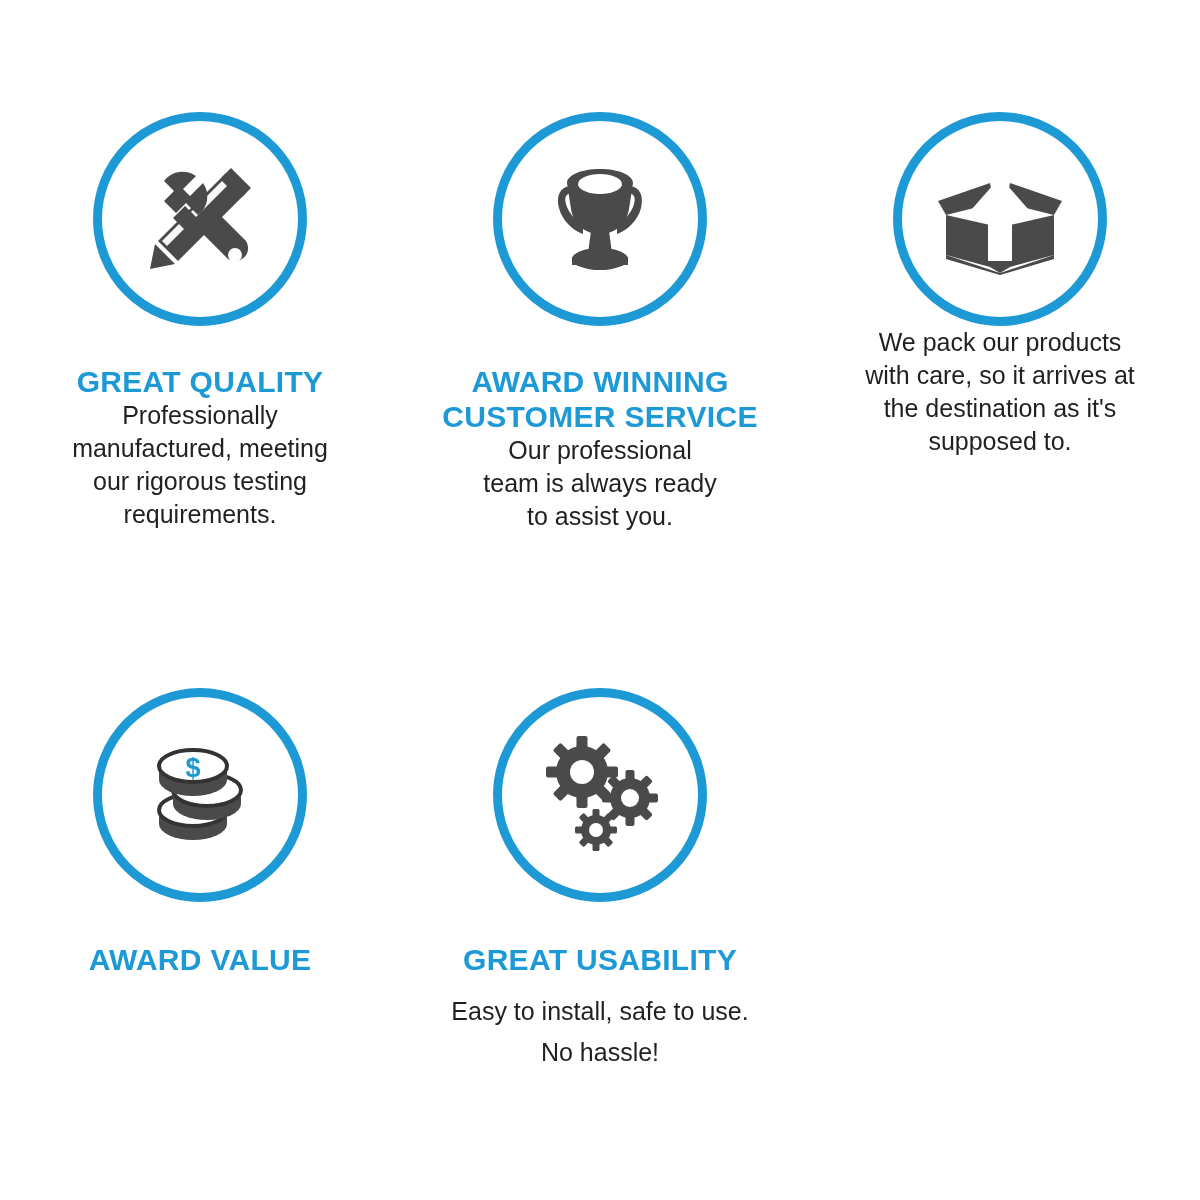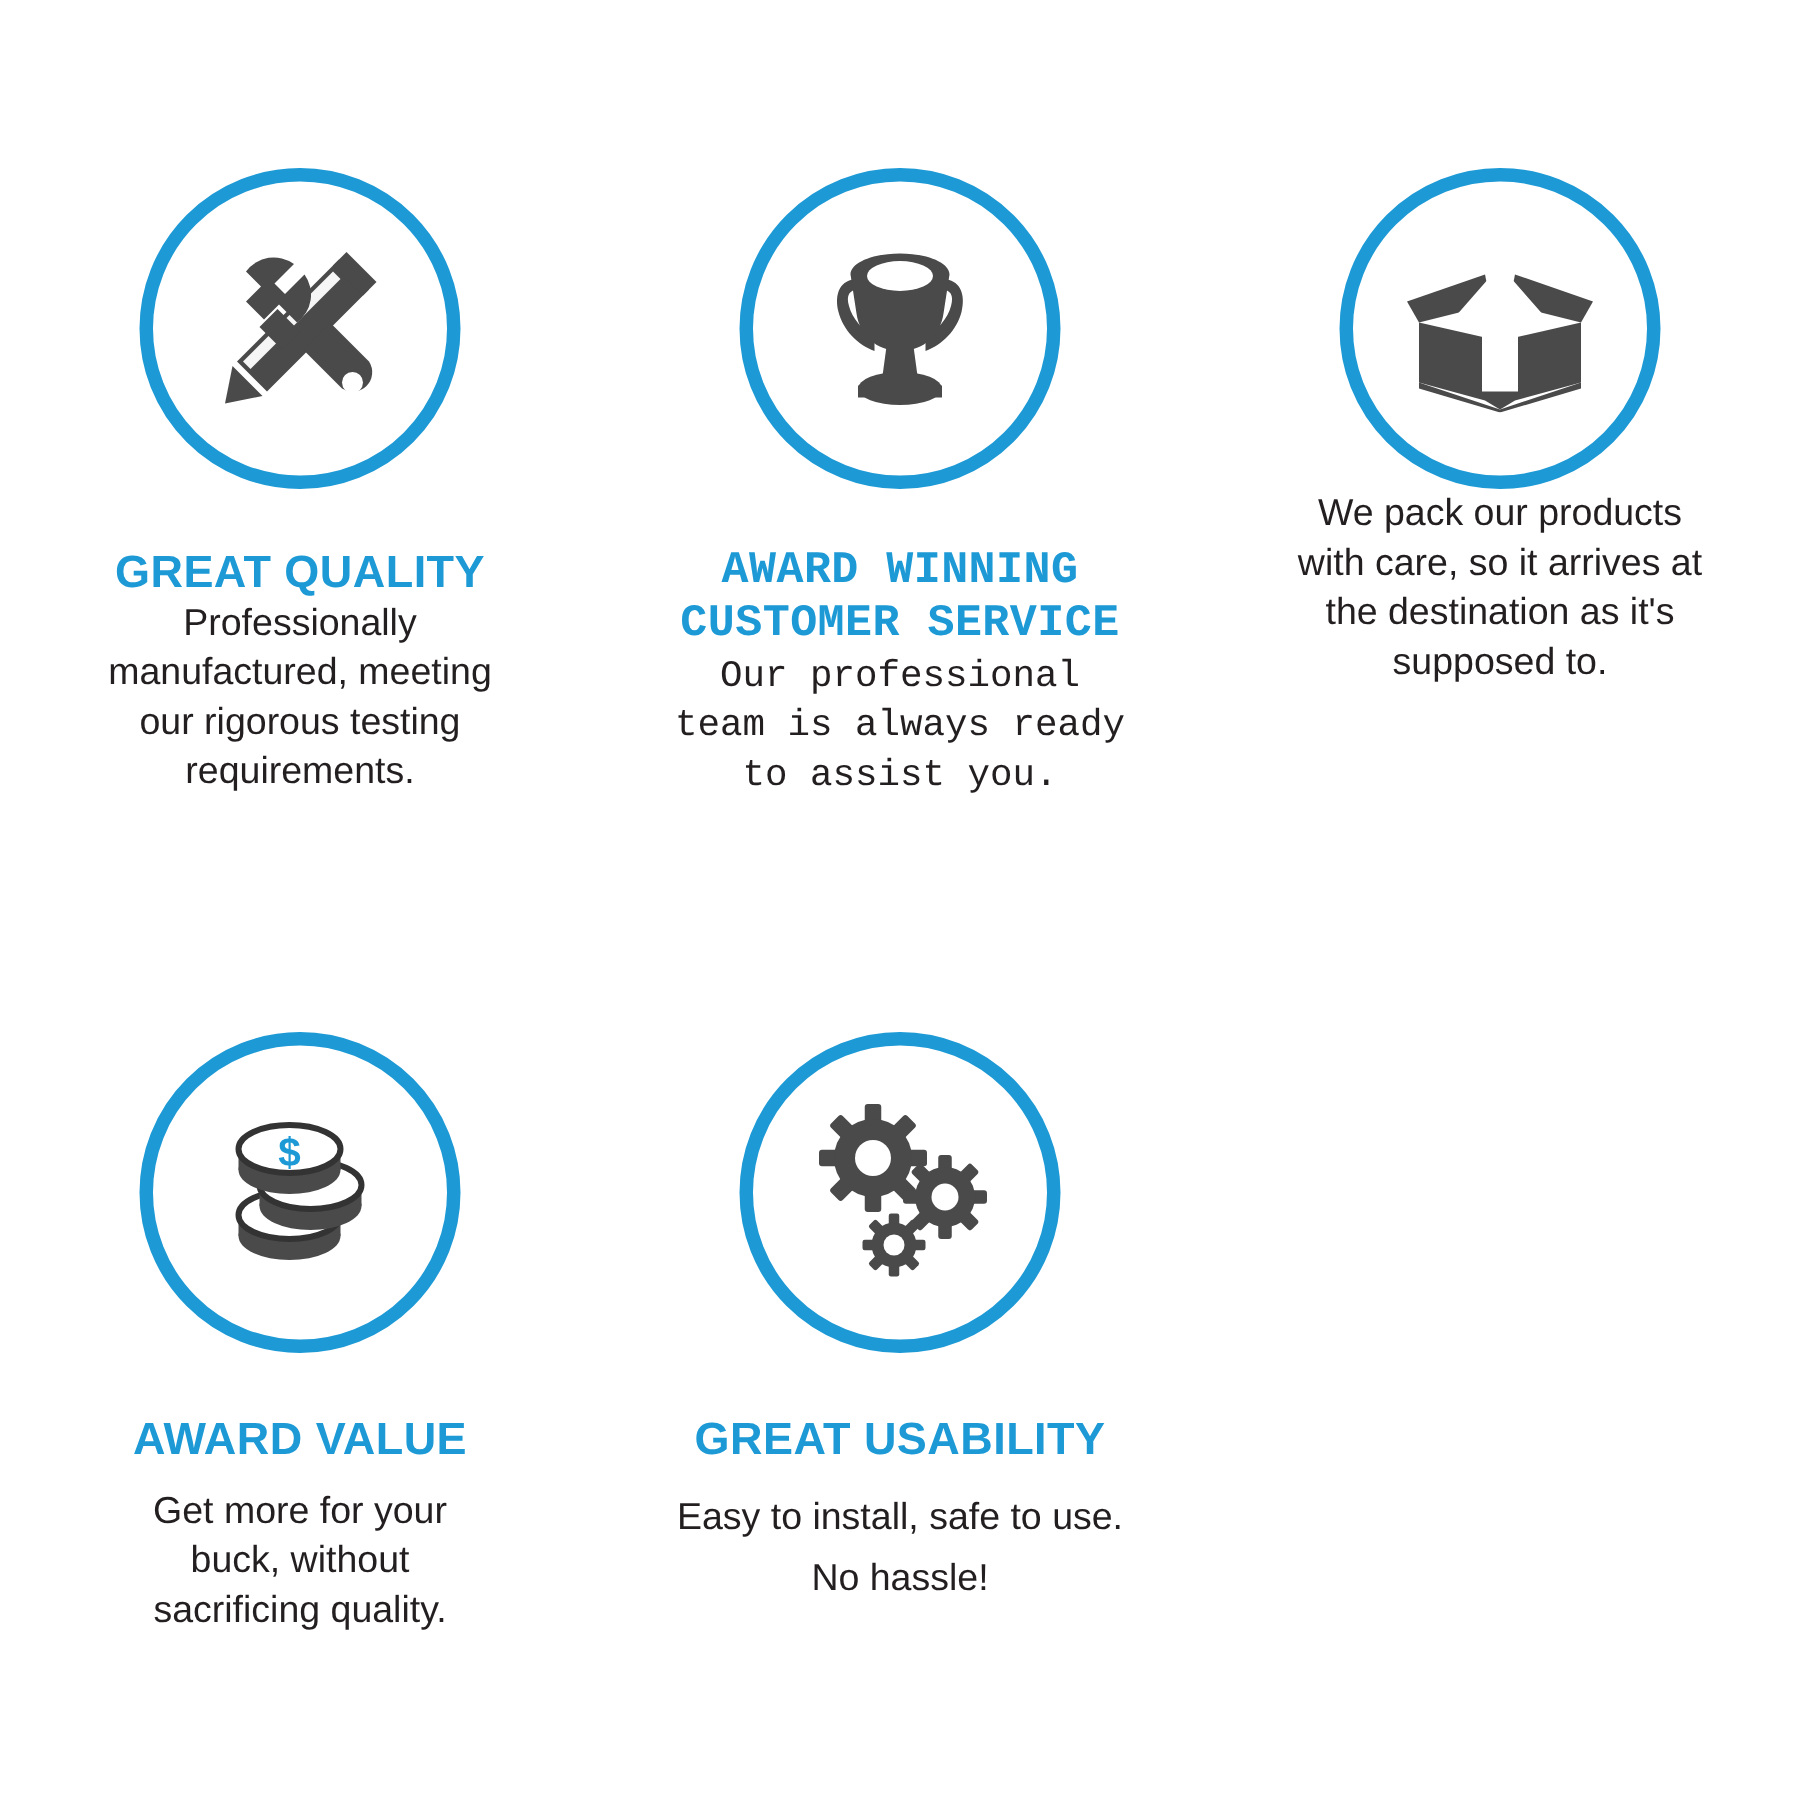--- a/index.html
+++ b/index.html
@@ -85,21 +85,21 @@
     margin: 0;
     white-space: pre-line;
     font-weight: normal;
   }
 
   .row1 .desc { }
   .row2 .desc { margin-top: 14px; }
 
   
   .col1 .title, .col1 .desc { width: 320px; }
-  .col2 .title, .col2 .desc { width: 380px; font-family: Liberation Mono, monospace; }
+  .col2 .title, .col2 .desc { width: 380px; }
   .col3 .title, .col3 .desc { width: 340px; }
 
   .f-usability .desc { line-height: 1.65; }
 </style>
 </head>
 <body>
 
 <div class="infographic">
   <div class="grid">
 
@@ -207,23 +207,20 @@
 
               <ellipse cx="52" cy="44" rx="34" ry="16" fill="#4a4a4a"></ellipse>
               <rect x="18" y="30" width="68" height="14" fill="#4a4a4a"></rect>
               <ellipse cx="52" cy="30" rx="34" ry="16" fill="#ffffff" stroke="#333333" stroke-width="4"></ellipse>
               <text x="52" y="41" text-anchor="middle" font-family="'Liberation Sans', sans-serif" font-size="27" font-weight="bold" fill="#1d9ad6">$</text>
             </g>
           </svg>
         </span>
       </div>
       <div class="title">AWARD VALUE</div>
-      <div class="desc">Get more for your
-buck, without
-sacrificing quality.</div>
     </div>
 
 
     <div class="feature row2 col3 f-usability">
       <div class="badge">
         <span>
           <svg width="124" height="118" viewBox="0 0 124 118" aria-hidden="true">
             <g fill="#4a4a4a">
 
               <g transform="translate(44,36)">

